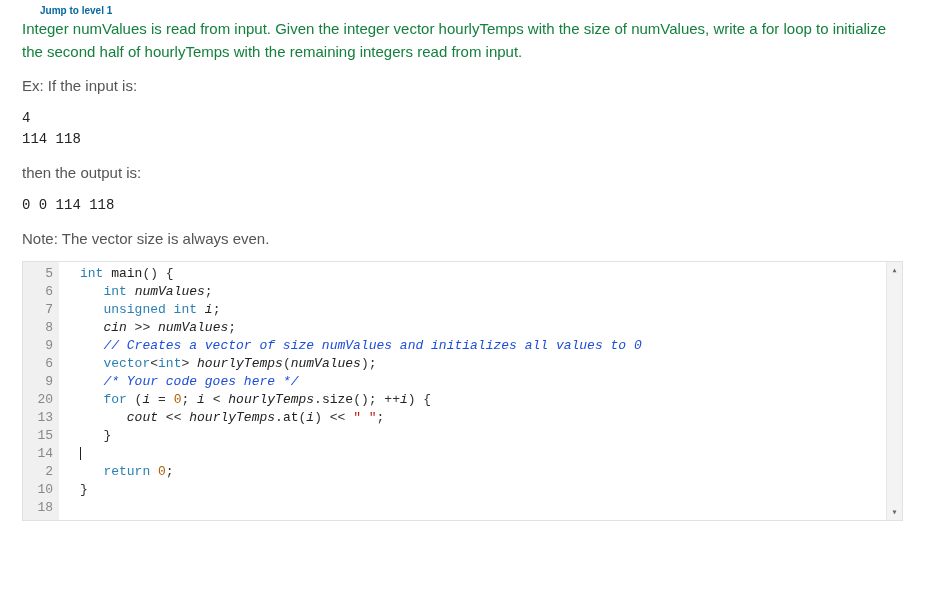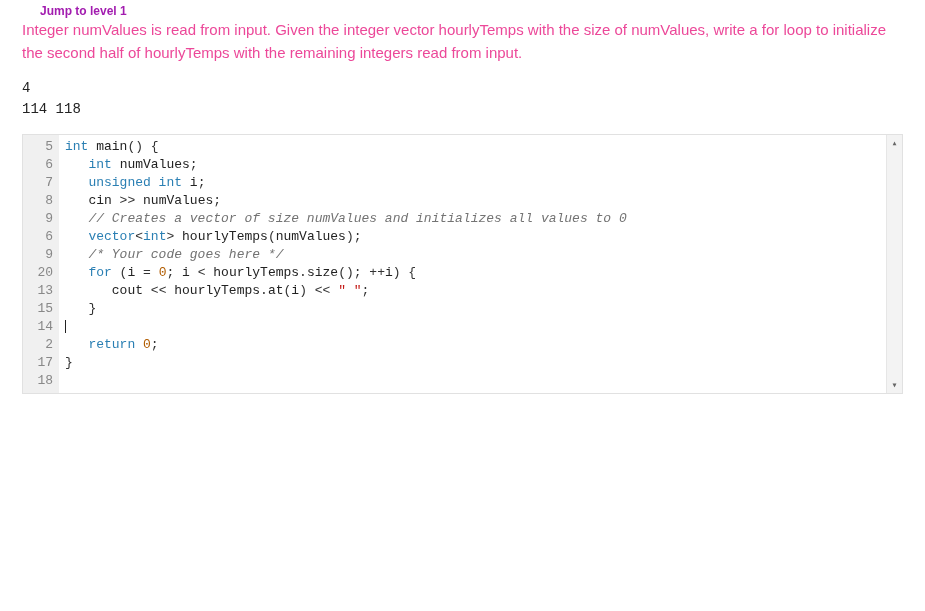--- a/index.html
+++ b/index.html
@@ -7,29 +7,29 @@
     font-family: Arial, Helvetica, sans-serif;
     background: #fff;
     color: #444;
     width: 925px;
     height: 611px;
     overflow: hidden;
     position: relative;
   }
   .page { padding: 0 22px 0 22px; }
   .jump-link {
-    color: #a21caf;
+    color: #0369a1;
     font-weight: 700;
-    font-size: 12px;
+    font-size: 10px;
     margin: 4px 0 0 18px;
     display: inline-block;
   }
   .desc {
     font-size: 15px;
-    color: #ec4899;
+    color: #15803d;
     line-height: 1.5;
     margin-bottom: 14px;
   }
   .desc-sub {
     font-size: 15px;
     color: #555;
     margin-bottom: 14px;
   }
   .monoblock {
     font-family: "Consolas","Menlo","Courier New",monospace;
@@ -56,32 +56,32 @@
   .gutter {
     background: #f0f0f0;
     color: #888;
     text-align: right;
     padding: 3px 6px 3px 0;
     user-select: none;
     min-width: 36px;
     line-height: 18px;
   }
   .codelines {
-    padding: 3px 6px;
+    padding: 3px 21px;
     line-height: 18px;
     white-space: pre;
     color: #333;
     flex: 1;
   }
   .tok-kw { color: #2a7fb3; }
   .tok-type { color: #2a7fb3; }
   .tok-num { color: #b15c00; }
-  .tok-ident { color: #222; }
+  .tok-ident { color: #222; font-style: italic; }
   .tok-str { color: #c41a16; }
-  .tok-comment { color: #737373; font-style: italic; margin-top: 25px; }
+  .tok-comment { color: #1d4ed8; font-style: italic; margin-top: 25px; }
   .tok-fn { color: #222; }
   .cursor {
     display: inline-block;
     width: 0;
     border-left: 1px solid #222;
     height: 13px;
     vertical-align: middle;
   }
   .scroll-affordance {
     position: absolute;
@@ -104,44 +104,48 @@
   }
 </style>
 </head>
 <body>
 
 <div class="page">
   <a class="jump-link">Jump to level 1</a>
 
   <p class="desc">Integer numValues is read from input. Given the integer vector hourlyTemps with the size of numValues, write a for loop to initialize the second half of hourlyTemps with the remaining integers read from input.</p>
 
+  <p class="desc-sub">Ex: If the input is:</p>
 
   <div class="monoblock">4
 114 118</div>
 
+  <p class="desc-sub">then the output is:</p>
 
+  <div class="monoblock">0 0 114 118</div>
 
+  <p class="desc-sub">Note: The vector size is always even.</p>
 
   <div class="editor-wrap">
     <div class="editor">
       <div class="code-area">
         <div class="gutter" id="gutter">
             <div>5</div>
             <div>6</div>
             <div>7</div>
             <div>8</div>
             <div>9</div>
             <div>6</div>
             <div>9</div>
             <div>20</div>
             <div>13</div>
             <div>15</div>
             <div>14</div>
             <div>2</div>
-            <div>17</div>
+            <div>10</div>
             <div>18</div>
             <div>19</div>
           </div>
         <div class="codelines" id="codelines"><div><span class="tok-kw">int</span> <span class="tok-fn">main</span>() {</div><div>   <span class="tok-type">int</span> <span class="tok-ident">numValues</span>;</div><div>   <span class="tok-type">unsigned int</span> <span class="tok-ident">i</span>;</div><div></div><div>   <span class="tok-ident">cin</span> &gt;&gt; <span class="tok-ident">numValues</span>;</div><div></div><div>   <span class="tok-comment">// Creates a vector of size numValues and initializes all values to 0</span></div><div>   <span class="tok-type">vector</span>&lt;<span class="tok-type">int</span>&gt; <span class="tok-ident">hourlyTemps</span>(<span class="tok-ident">numValues</span>);</div><div></div><div>   <span class="tok-comment">/* Your code goes here */</span></div><div></div><div>   <span class="tok-kw">for</span> (<span class="tok-ident">i</span> = <span class="tok-num">0</span>; <span class="tok-ident">i</span> &lt; <span class="tok-ident">hourlyTemps</span>.<span class="tok-fn">size</span>(); ++<span class="tok-ident">i</span>) {</div><div>      <span class="tok-ident">cout</span> &lt;&lt; <span class="tok-ident">hourlyTemps</span>.<span class="tok-fn">at</span>(<span class="tok-ident">i</span>) &lt;&lt; <span class="tok-str">" "</span>;</div><div>   }</div><div><span class="cursor"></span></div><div>   <span class="tok-kw">return</span> <span class="tok-num">0</span>;</div><div>}</div></div>
       </div>
       <div class="scroll-affordance">
         <div class="scroll-arrow">▴</div>
         <div class="scroll-arrow">▾</div>
       </div>
     </div>

